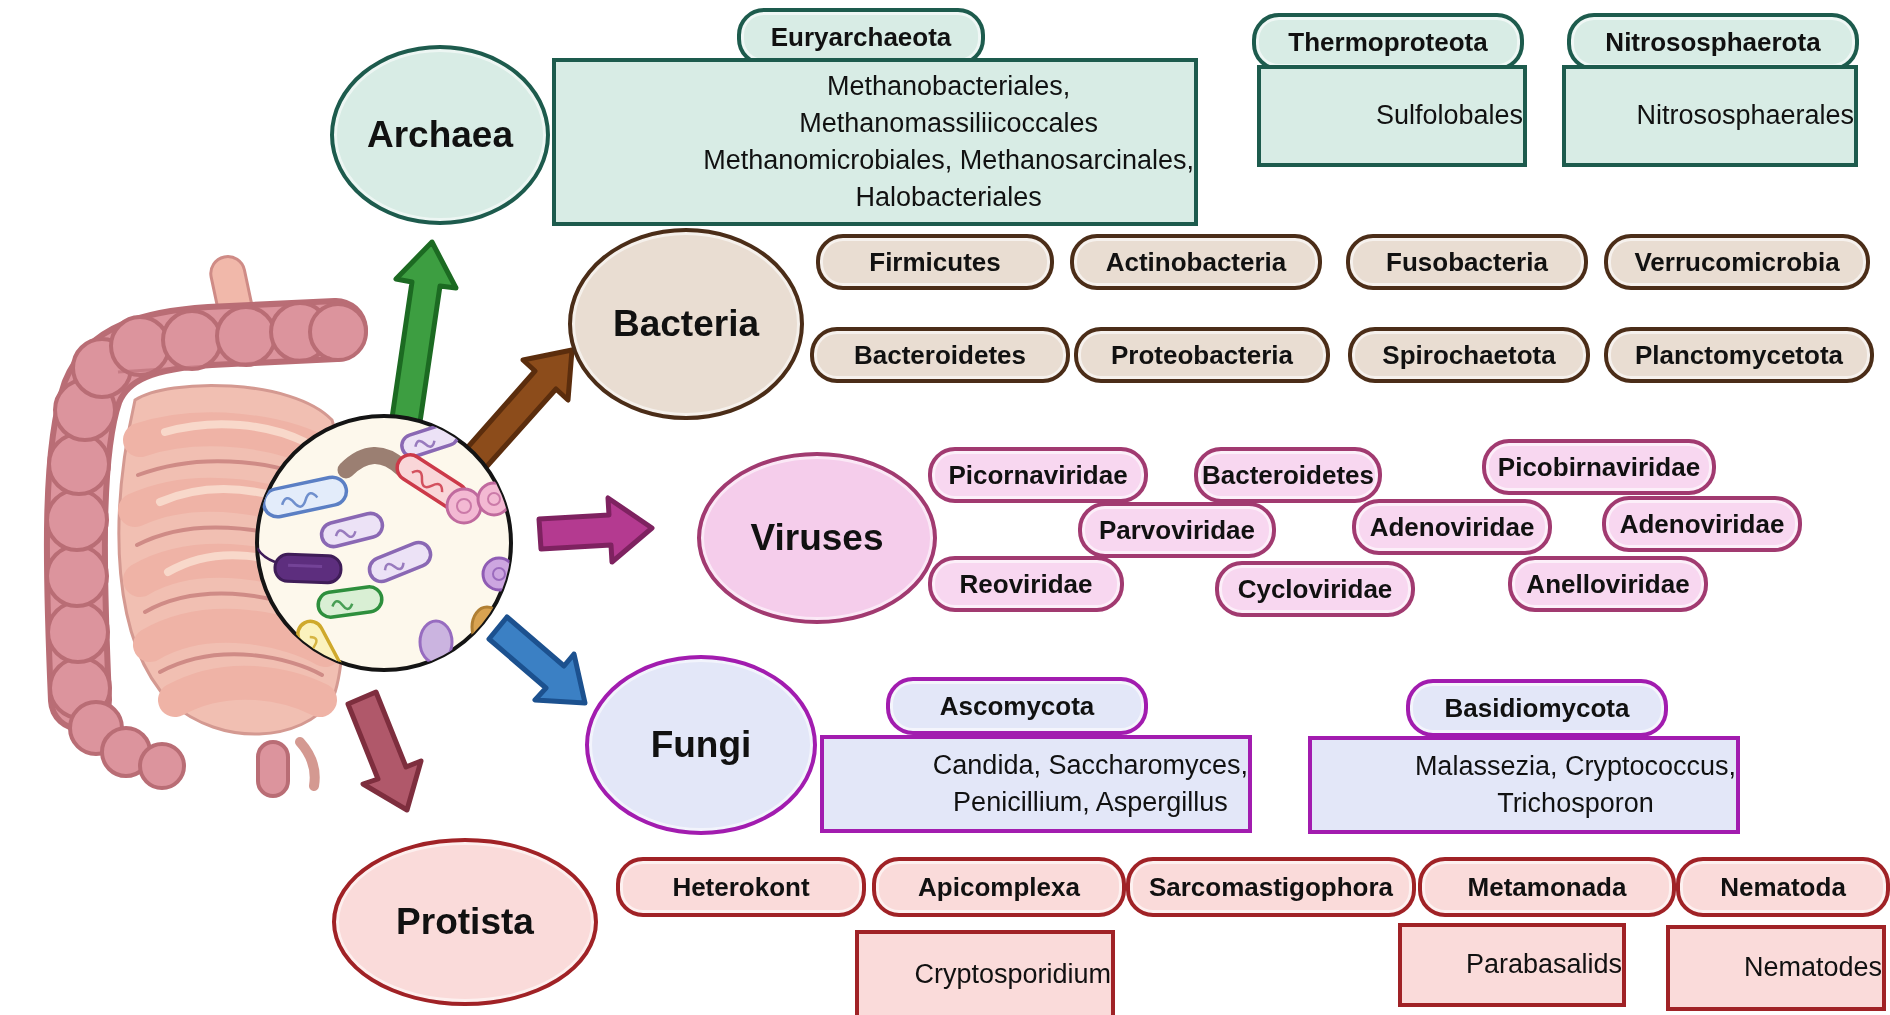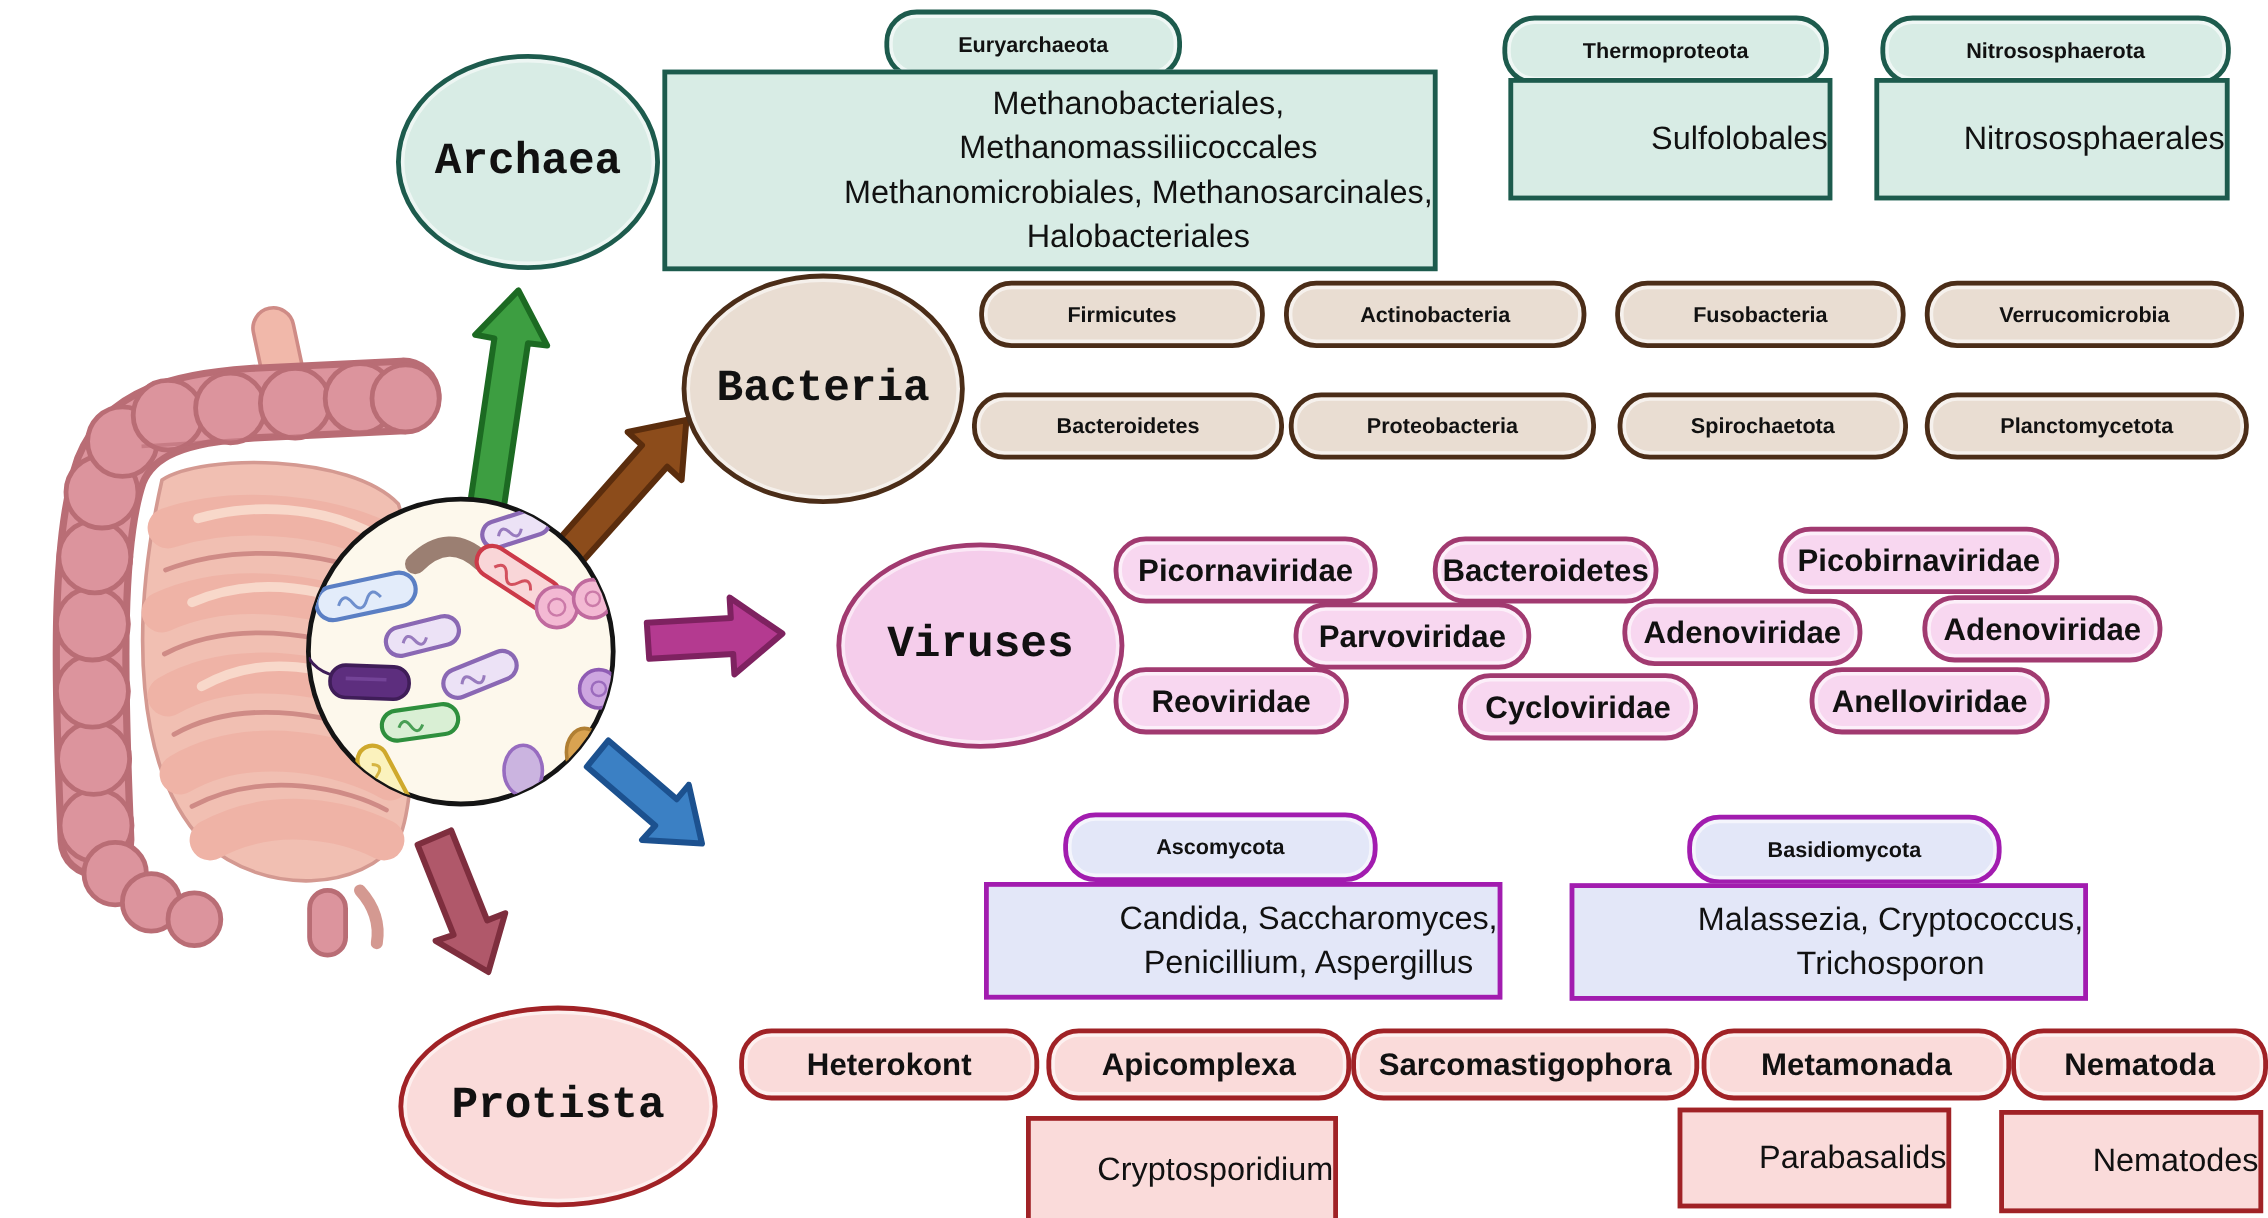--- a/index.html
+++ b/index.html
@@ -4,25 +4,24 @@
 <style>
   html,body{margin:0;padding:0;background:#ffffff;}
   .stage{
     position:relative;width:1890px;height:1015px;background:#ffffff;overflow:hidden;
     font-family:"Liberation Sans", sans-serif;color:#111;
   }
   .ellipse{
     position:absolute;border-radius:50%;display:flex;align-items:center;justify-content:center;
     font-weight:bold;font-size:37px;
     box-shadow:inset 0 0 0 3px rgba(255,255,255,.55);
-    font-family:Liberation Mono, monospace;
   }
   .pill{
     position:absolute;border-radius:27px;display:flex;align-items:center;justify-content:center;
-    font-weight:bold;font-size:18px;text-align:center;
+    font-weight:bold;font-size:26px;text-align:center;
     box-shadow:inset 0 0 0 3px rgba(255,255,255,.6);
   }
   .pill.small{font-size:26px;}
   .box{
     position:absolute;display:flex;align-items:center;justify-content:flex-end;
     font-size:27px;text-align:center;
   }
   .box span{white-space:pre-line;line-height:1.38;}
   
   .t-arch{background:#d8ece5;border:4px solid #1d5b4d;}
@@ -245,20 +244,23 @@
   <div class="pill small t-vir" style="left:928px;top:556px;width:188px;height:48px">
     <span>Reoviridae</span>
   </div>
   <div class="pill small t-vir" style="left:1215px;top:561px;width:192px;height:48px">
     <span>Cycloviridae</span>
   </div>
   <div class="pill small t-vir" style="left:1508px;top:556px;width:192px;height:48px">
     <span>Anelloviridae</span>
   </div>
 
+  <div class="ellipse t-fun" style="left:585px;top:655px;width:224px;height:172px">
+    <span>Fungi</span>
+  </div>
   <div class="pill t-fun" style="left:886px;top:677px;width:254px;height:50px">
     <span>Ascomycota</span>
   </div>
   <div class="box t-fun" style="left:820px;top:735px;width:424px;height:90px">
     <span>Candida, Saccharomyces,
 Penicillium, Aspergillus</span>
   </div>
   <div class="pill t-fun" style="left:1406px;top:679px;width:254px;height:50px">
     <span>Basidiomycota</span>
   </div>

